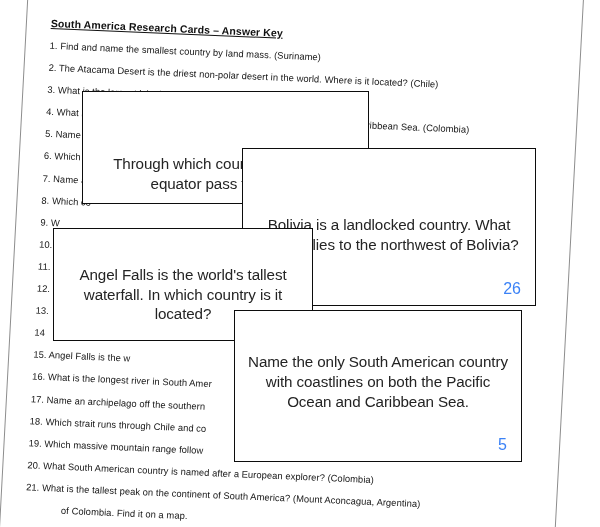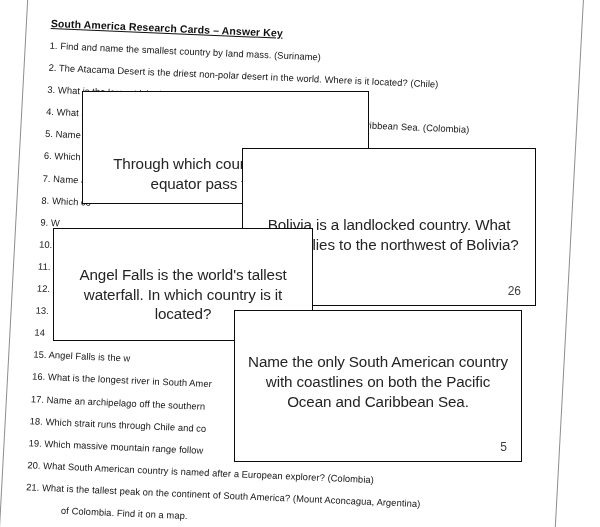--- a/index.html
+++ b/index.html
@@ -82,22 +82,22 @@
     line-height: 1.30;
     letter-spacing: -0.1px;
     padding: 0 12px;
     box-sizing: border-box;
     width: 100%;
   }
   .card-num {
     position: absolute;
     right: 14px;
     bottom: 7px;
-    font-size: 12px;
-    color: #404040;
+    font-size: 16px;
+    color: #3b82f6;
     font-family: "Liberation Sans", sans-serif;
     margin-left: 11px;
   }
 
   
   #card-equator      { left: 82px;  top: 91px;  width: 287px; height: 113px; }
   #card-equator .card-text { transform: translateY(26px); }
 
   #card-bolivia      { left: 242px; top: 148px; width: 294px; height: 158px; }
   #card-bolivia .card-text { transform: translateY(8px); }

